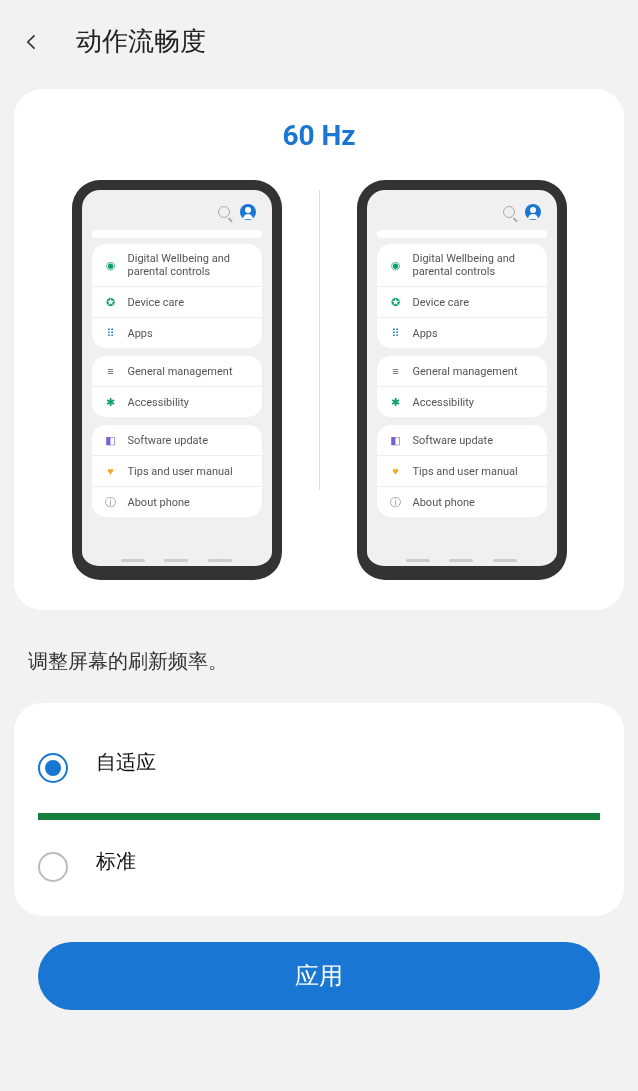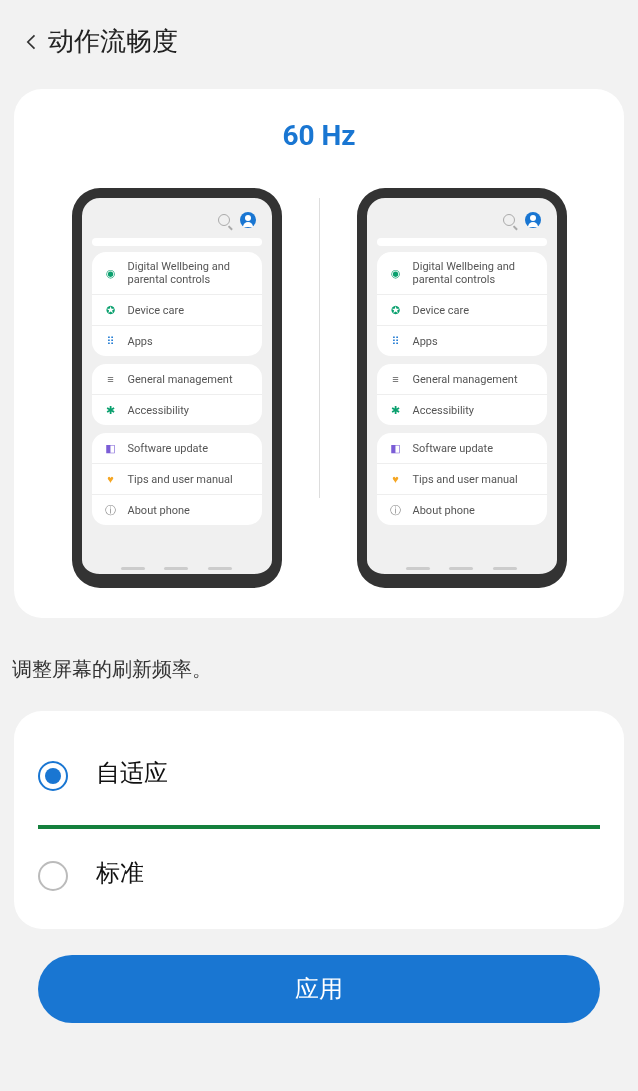--- a/index.html
+++ b/index.html
@@ -8,21 +8,21 @@
     height: 1091px;
     background: #f2f2f2;
     font-family: -apple-system, BlinkMacSystemFont, "Segoe UI", Roboto, sans-serif;
     color: #1a1a1a;
     overflow: hidden;
   }
   .header {
     display: flex;
     align-items: center;
     padding: 24px 20px 20px 20px;
-    gap: 4px;
+    gap: 32px;
   }
   .back-icon {
     width: 24px;
     height: 24px;
     display: flex;
     align-items: center;
     justify-content: center;
   }
   .back-icon svg { width: 20px; height: 20px; stroke: #333; stroke-width: 2; fill: none; }
   .page-title { font-size: 26px; font-weight: 500; color: #222; }
@@ -30,21 +30,21 @@
   .card {
     background: #fff;
     border-radius: 28px;
     margin: 10px 14px;
     padding: 30px 20px 20px 20px;
   }
   .preview-card { padding-bottom: 30px; }
   .hz-row {
     display: flex;
     justify-content: space-around;
-    margin-bottom: 36px;
+    margin-bottom: 28px;
   }
   .hz-label {
     color: #1976d2;
     font-size: 28px;
     font-weight: 700;
     text-align: center;
     flex: 1;
   }
   .phones {
     display: flex;
@@ -165,31 +165,31 @@
   .nav-bar div {
     width: 24px;
     height: 3px;
     background: #ccc;
     border-radius: 2px;
   }
 
   .description {
     font-size: 20px;
     color: #333;
-    padding: 28px 28px 18px 12px;
+    padding: 28px 28px 18px 28px;
   }
 
   .options-card { padding: 30px 24px 10px 24px; }
   .option {
     display: flex;
     align-items: flex-start;
     gap: 28px;
     padding: 16px 0 24px 0;
   }
-  .option + .option { border-top: 4px solid #15803d; margin-top: 6px; padding-top: 28px;}
+  .option + .option { border-top: 7px solid #15803d; margin-top: 6px; padding-top: 28px;}
   .radio {
     width: 30px;
     height: 30px;
     border-radius: 50%;
     border: 2px solid #bbb;
     flex-shrink: 0;
     margin-top: 4px;
     display: flex;
     align-items: center;
     justify-content: center;
@@ -198,21 +198,21 @@
     border-color: #1976d2;
   }
   .radio.selected::after {
     content: '';
     width: 16px;
     height: 16px;
     border-radius: 50%;
     background: #1976d2;
   }
   .option-text { flex: 1; }
-  .opt-title { font-size: 24px; color: #111; margin-bottom: 6px; }
+  .opt-title { font-size: 20px; color: #111; margin-bottom: 6px; }
   .opt-desc { font-size: 18px; color: #888; line-height: 1.5; }
 
   .apply-area {
     padding: 16px 38px 0 38px;
   }
   .apply-btn {
     width: 100%;
     height: 68px;
     border-radius: 34px;
     background: #1976d2;

